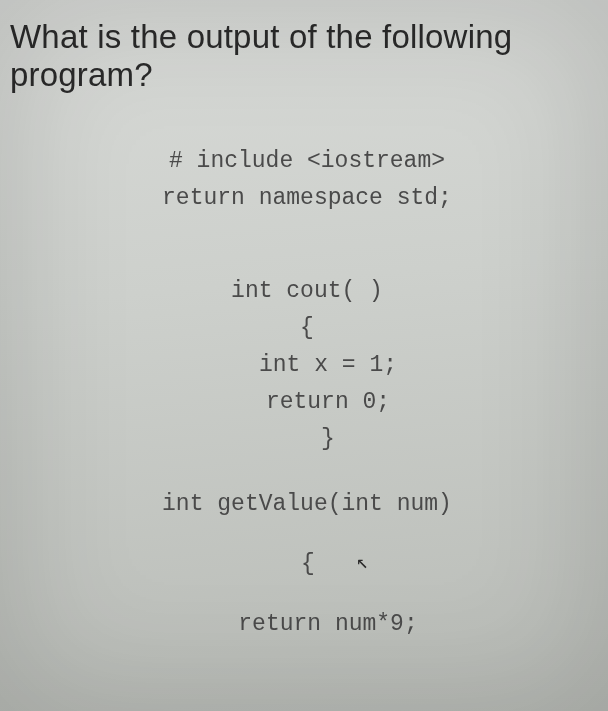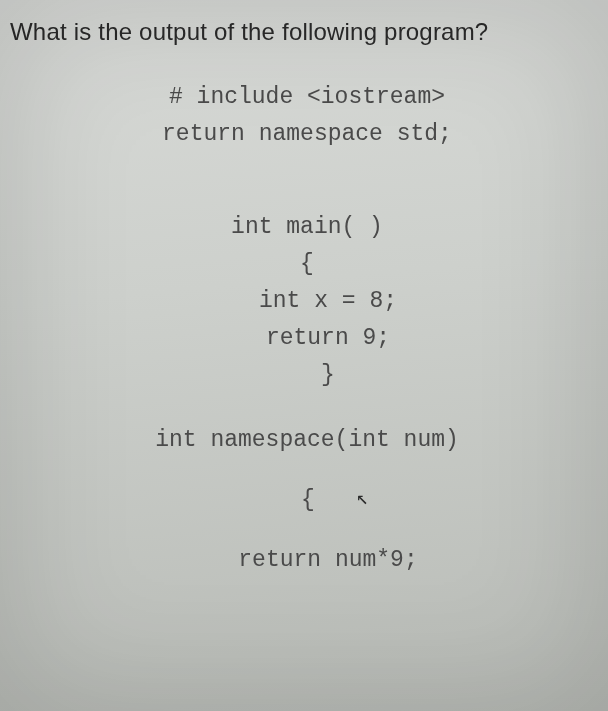--- a/index.html
+++ b/index.html
@@ -10,24 +10,24 @@
     body {
       width: 608px;
       height: 711px;
       background: linear-gradient(175deg, #d8dad7 0%, #cdd0cc 40%, #b8bbb6 100%);
       font-family: Arial, Helvetica, sans-serif;
       padding: 18px 10px 10px 10px;
       overflow: hidden;
       position: relative;
     }
     .question {
-      font-size: 24px;
+      font-size: 33px;
       font-weight: 500;
       color: #2a2a2a;
-      margin-bottom: 40px;
+      margin-bottom: 56px;
       letter-spacing: 0.2px;
     }
     .code-block {
       font-family: 'Courier New', Courier, monospace;
       font-size: 23px;
       color: #4a4a4a;
       line-height: 1.0;
       padding-left: 6px;
     }
     .code-line {
@@ -60,26 +60,26 @@
 </head>
 <body>
 
 <div class="question">What is the output of the following program?</div>
 
 <div class="code-block">
   <div class="code-line"># include &lt;iostream&gt;</div>
   <div class="code-line">return namespace std;</div>
   <div class="gap"></div>
   <div class="gap"></div>
-  <div class="code-line">int main( )</div>
+  <div class="code-line">int cout( )</div>
   <div class="code-line">{</div>
-  <div class="code-line indent1">int x = 8;</div>
-  <div class="code-line indent1">return 9;</div>
+  <div class="code-line indent1">int x = 1;</div>
+  <div class="code-line indent1">return 0;</div>
   <div class="code-line indent2">}</div>
   <div class="gap"></div>
-  <div class="code-line">int namespace(int num)</div>
+  <div class="code-line">int getValue(int num)</div>
   <div class="code-line">
     <span>{   </span><span class="cursor">↖</span>
   </div>
   <div class="code-line indent1">return num*9;</div>
 </div>
 
 <div class="vignette"></div>
 
 </body></html>

